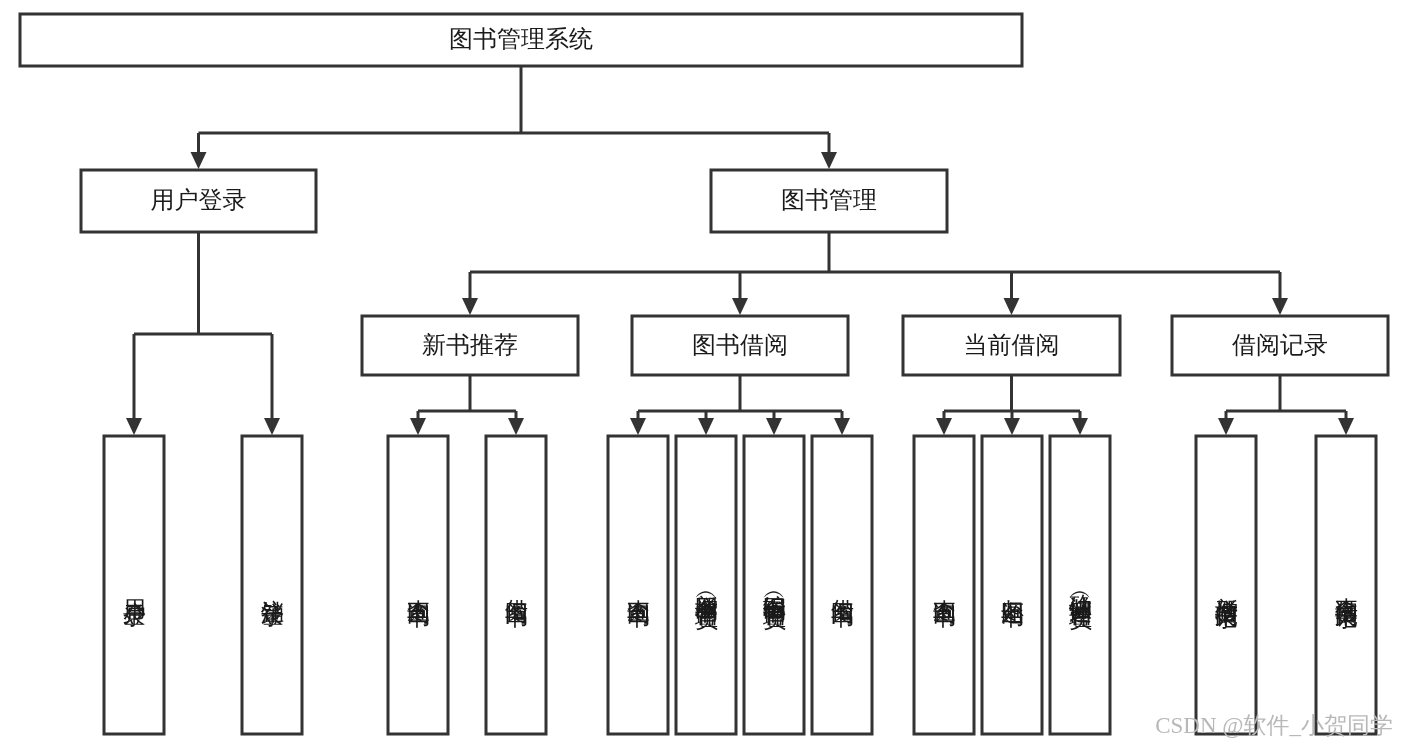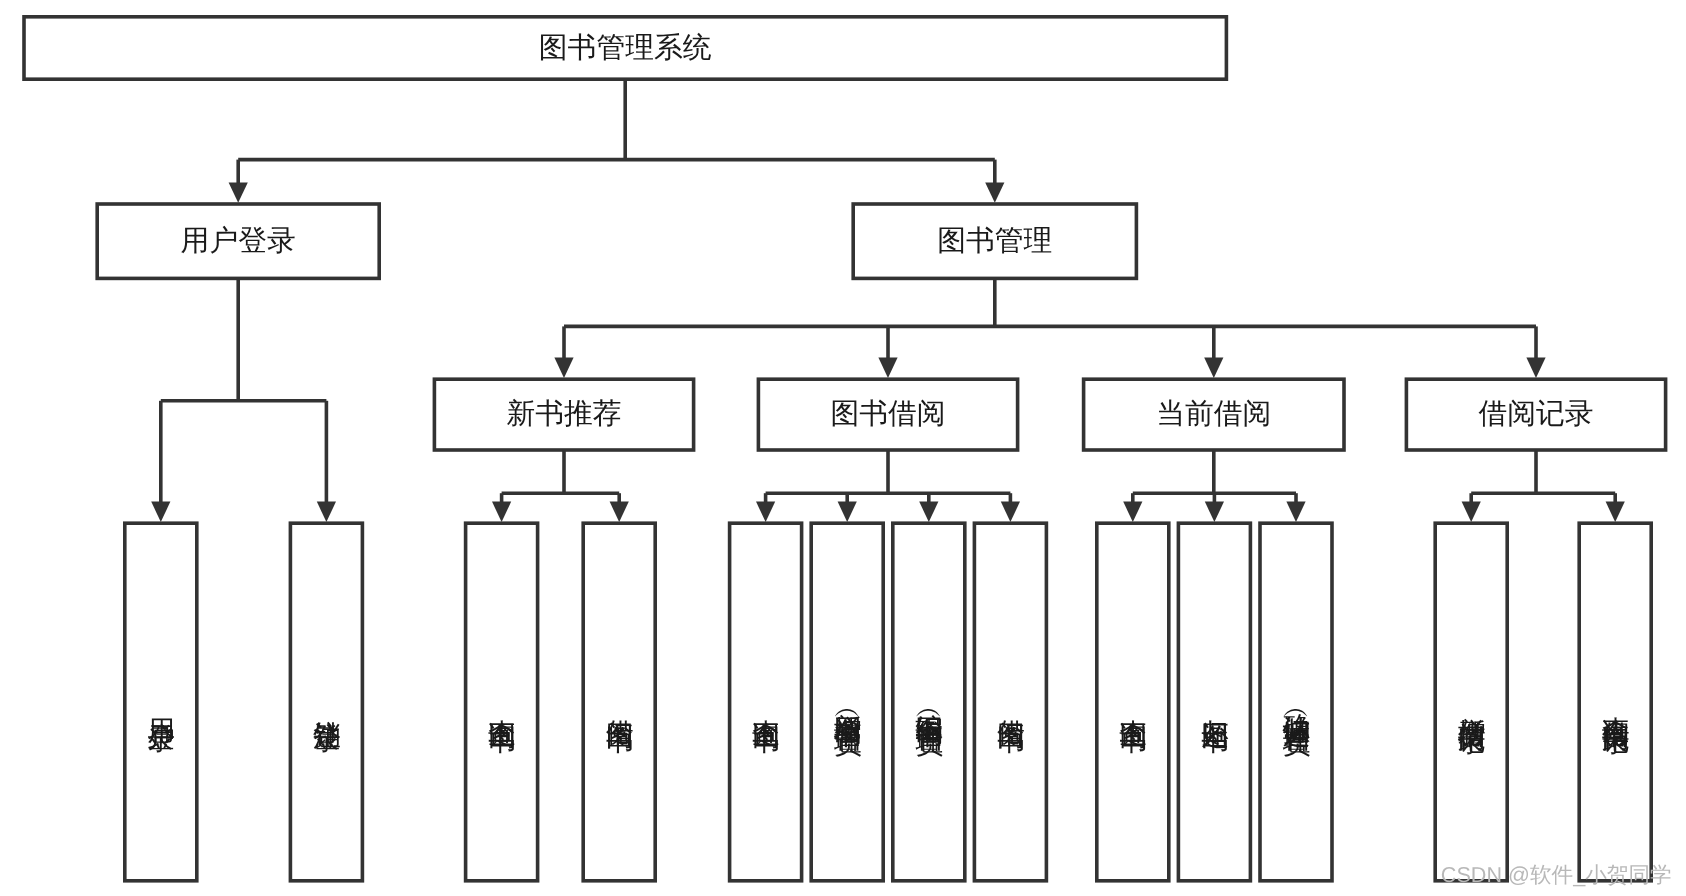--- a/index.html
+++ b/index.html
@@ -52,22 +52,22 @@
     color: #1a1a1a;
     letter-spacing: 2px;
     text-align: center;
     white-space: nowrap;
     pointer-events: none;
   }
   .watermark {
     position: absolute;
     right: 12px;
     bottom: 6px;
-    font-family: Liberation Sans, sans-serif;
-    font-size: 18px;
+    font-family: Liberation Serif, serif;
+    font-size: 23px;
     color: #b8b8b8;
     white-space: nowrap;
   }
 </style>
 </head>
 <body>
 
 <div id="diagram-root">
   <svg id="diagram-svg" width="1405" height="747" viewBox="0 0 1405 747" xmlns="http://www.w3.org/2000/svg">
     <g id="connectors-layer">

